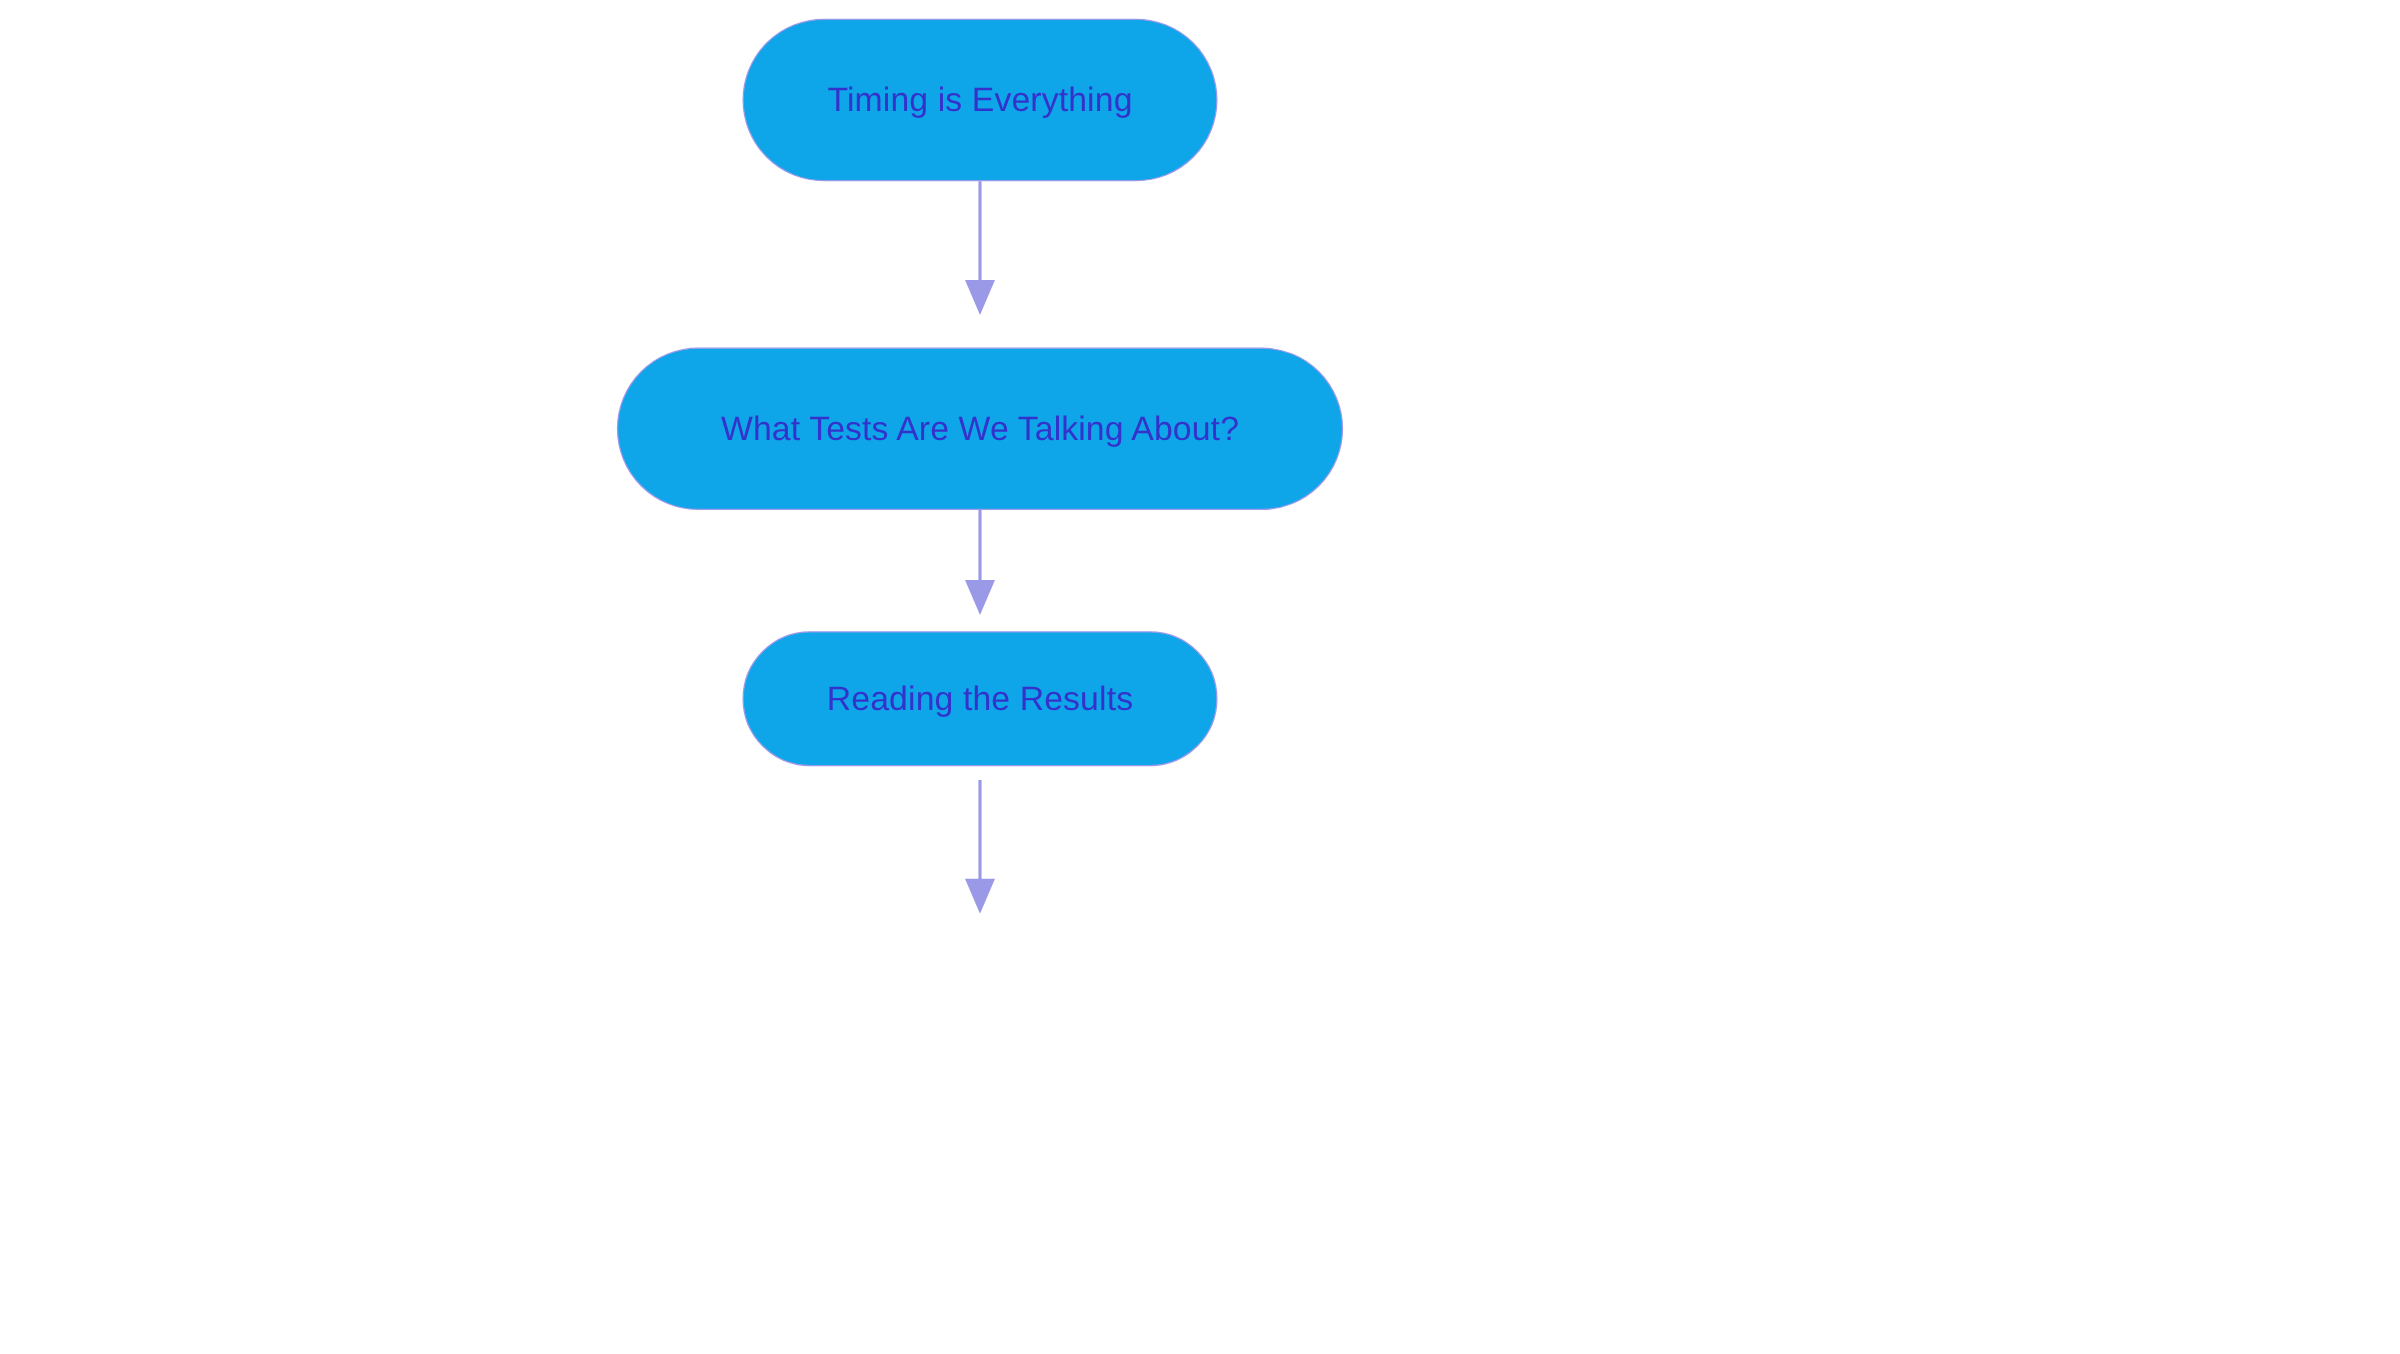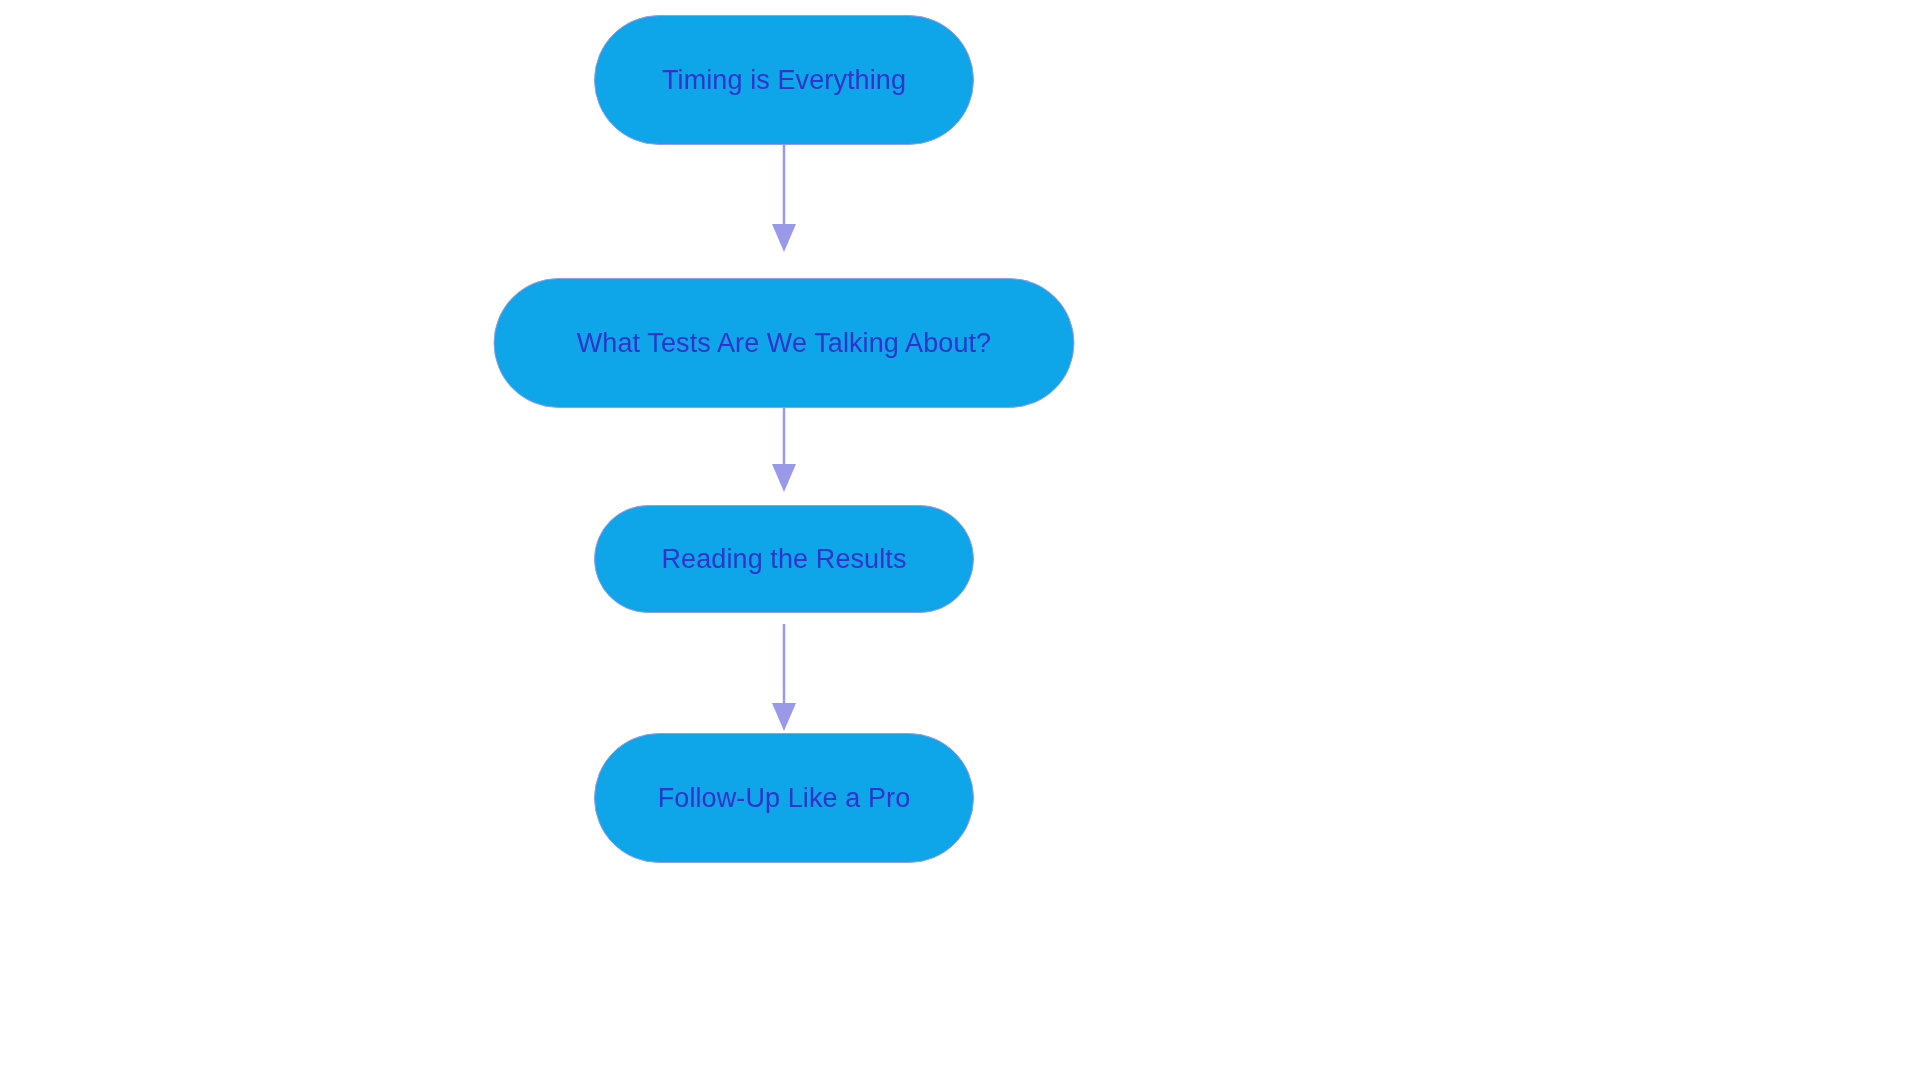--- a/index.html
+++ b/index.html
@@ -72,17 +72,14 @@
   </div>
 
   <div class="flow-node" style="left:784px; top:319px; width:581px; height:130px;margin-top:24px;">
     <span class="flow-node-label">What Tests Are We Talking About?</span>
   </div>
 
   <div class="flow-node" style="left:784px; top:559px; width:380px; height:108px;">
     <span class="flow-node-label">Reading the Results</span>
   </div>
 
-  <div class="flow-node" style="left:784px; top:798px; width:380px; height:130px;">
-    <span class="flow-node-label">Follow-Up Like a Pro</span>
-  </div>
 
 </div>
 
 </body></html>

